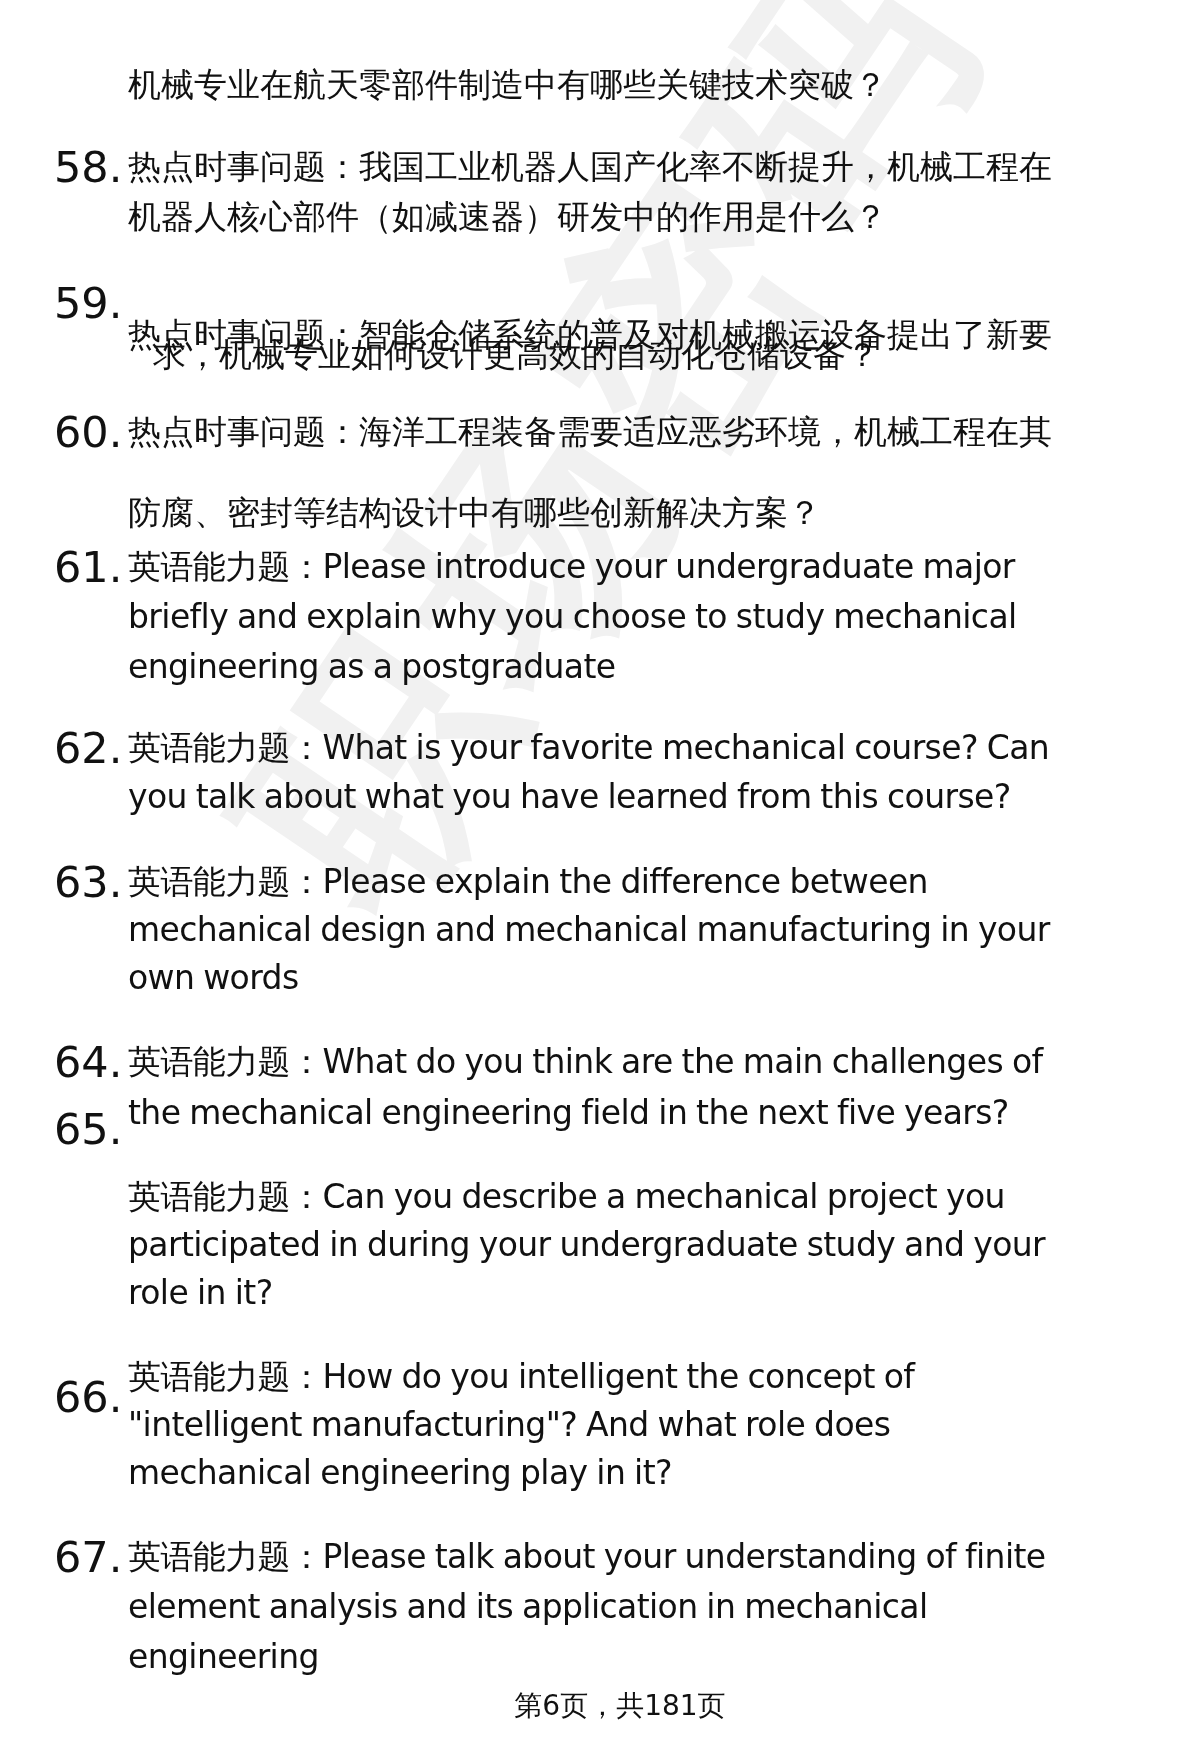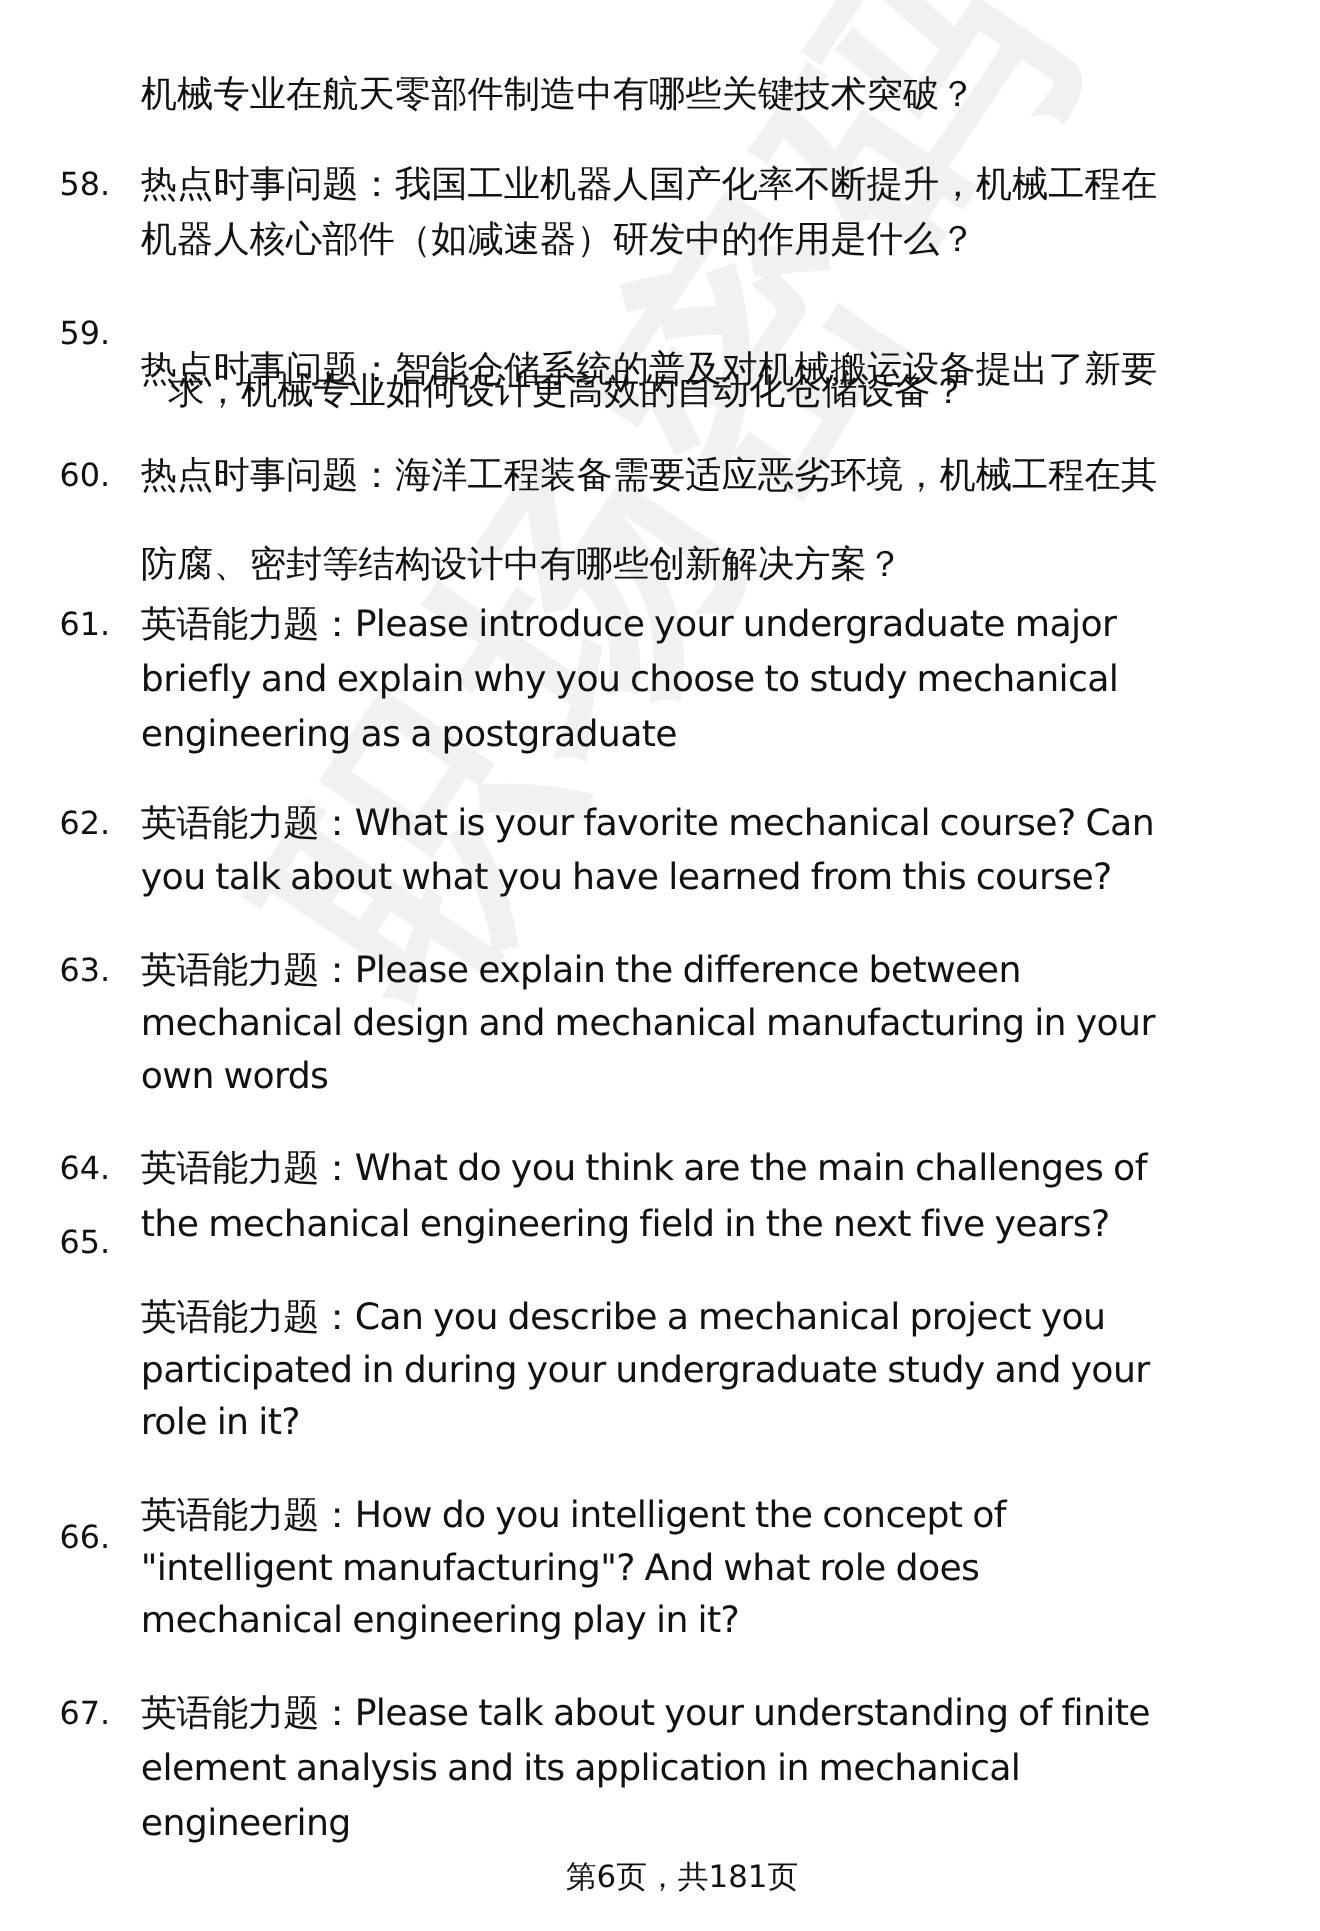--- a/index.html
+++ b/index.html
@@ -49,21 +49,21 @@
     .line.en {
       font-size: 33px;
       letter-spacing: -0.6px;
       word-spacing: -1px;
     }
     .num {
       position: absolute;
       left: 54px;
       height: 50px;
       line-height: 50px;
-      font-size: 29px;
+      font-size: 43px;
       white-space: nowrap;
     }
     .footer {
       position: absolute;
       left: 0;
       width: 1240px;
       top: 1686px;
       text-align: center;
       font-size: 28px;
       line-height: 40px;

